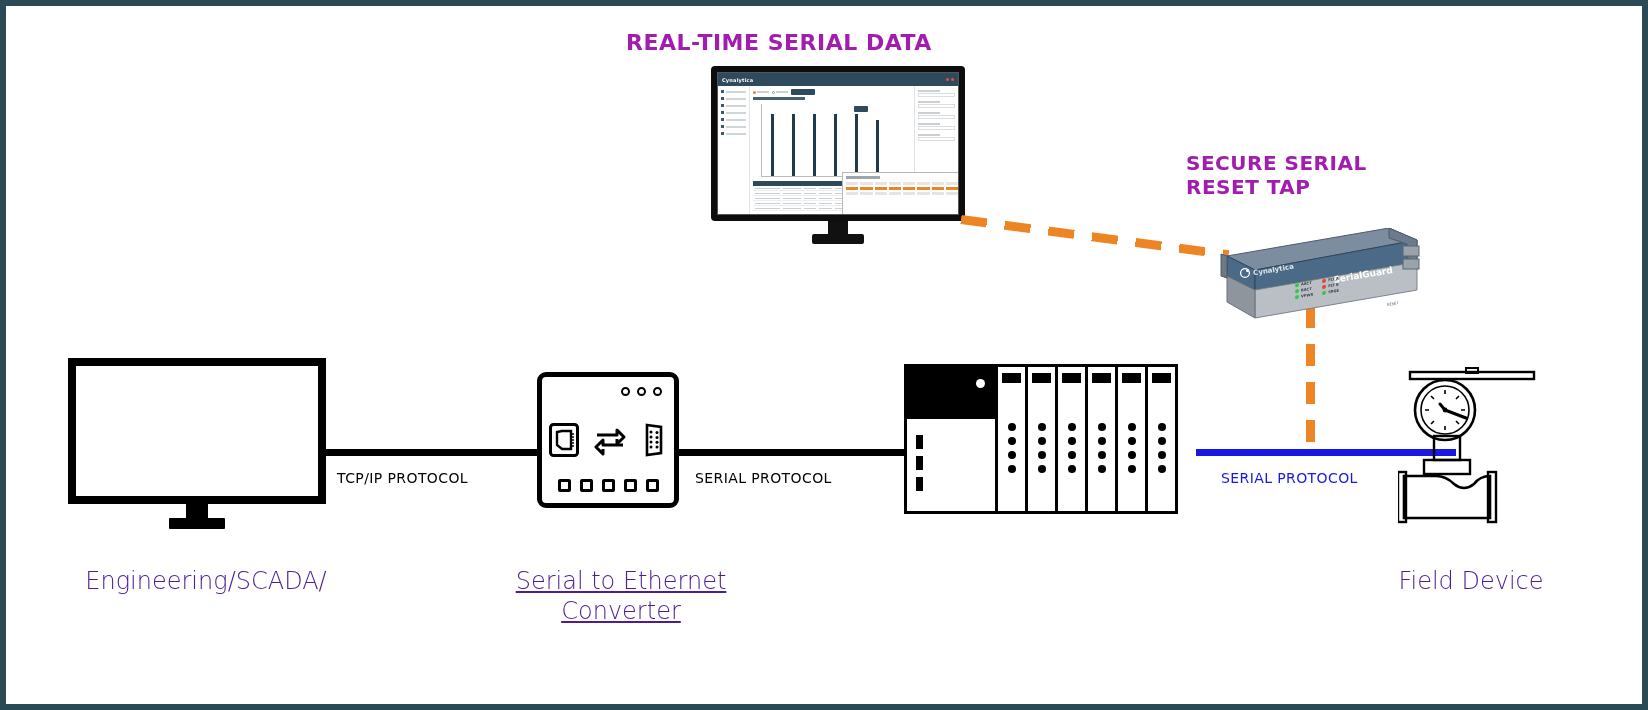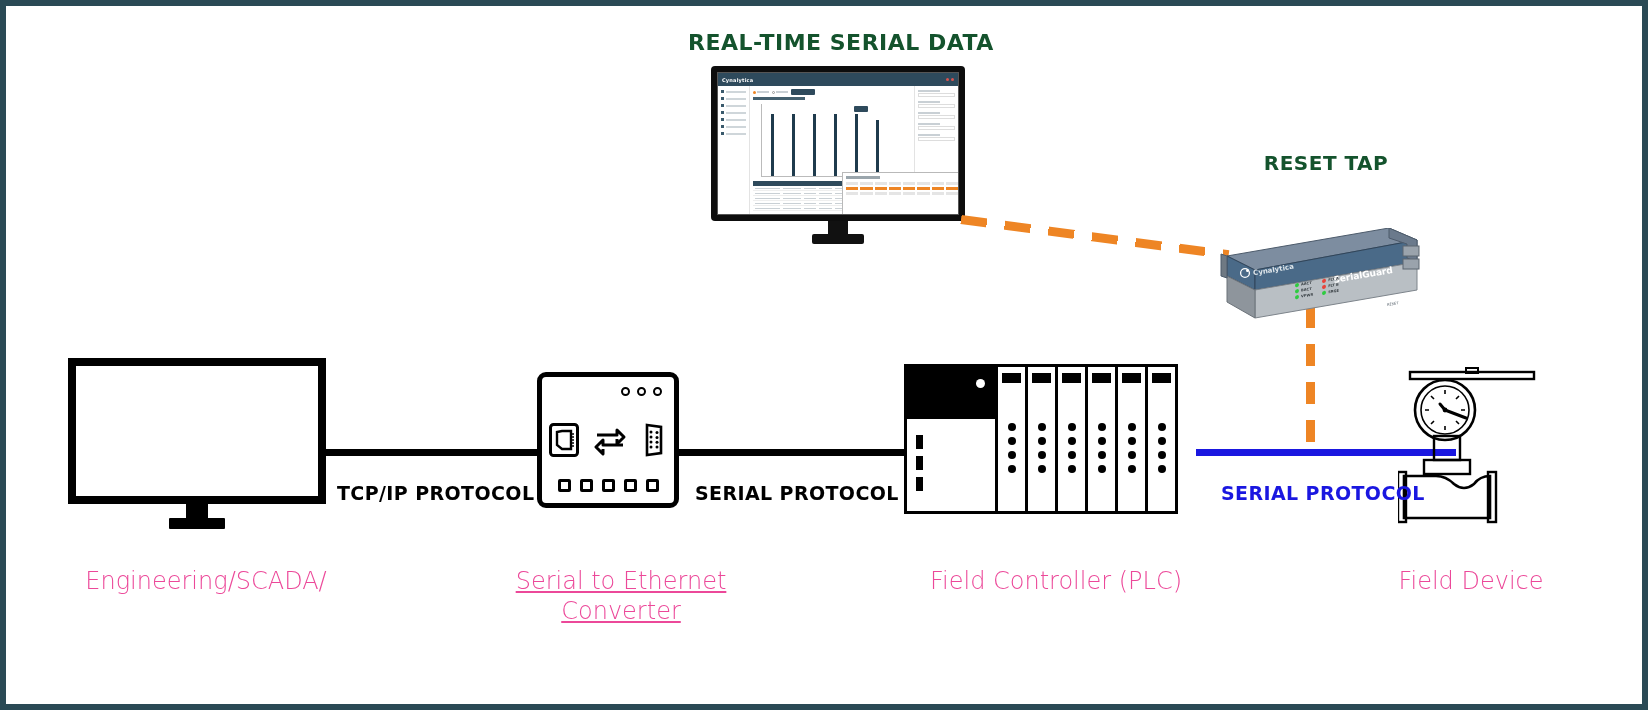--- a/index.html
+++ b/index.html
@@ -15,52 +15,50 @@
     background: #ffffff;
     border: 6px solid #2a4a55;
     overflow: hidden;
   }
 
   
   .heading {
     position: absolute;
     font-family: "DejaVu Sans", sans-serif;
     font-weight: 700;
-    color: #14532d;
+    color: #a21caf;
     letter-spacing: 0.5px;
-    text-align: center;
     line-height: 1.18;
   }
   #title-realtime { left: 620px; top: 24px; width: 430px; font-size: 22px; }
   #title-tap { left: 1180px; top: 146px; width: 280px; font-size: 20px; }
 
   
   .caption {
     position: absolute;
     text-align: center;
     font-family: "DejaVu Sans", sans-serif;
     font-weight: 300;
     font-size: 24px;
-    color: #ec4899;
+    color: #4c1d95;
     line-height: 1.25;
   }
   #cap-hmi  { left: 40px;   top: 560px; width: 320px; }
   #cap-conv { left: 470px;  top: 560px; width: 290px; text-decoration: underline; }
   #cap-plc  { left: 880px;  top: 560px; width: 340px; }
   #cap-dev  { left: 1320px; top: 560px; width: 290px; }
 
   
   .proto {
     position: absolute;
     font-family: "DejaVu Sans", sans-serif;
-    font-weight: 700;
-    font-size: 19px;
+    font-weight: 400;
+    font-size: 14px;
     letter-spacing: 0.4px;
     white-space: nowrap;
-    margin-top: 12px;
   }
   #proto-tcp    { left: 331px;  top: 464px; color: #000000; }
   #proto-serial { left: 689px;  top: 464px; color: #000000; }
   #proto-serial2{ left: 1215px; top: 464px; color: #1a17e0; }
 
   
   .wire { position: absolute; background: #000000; }
   #wire-hmi-conv  { left: 319px;  top: 443px; width: 216px; height: 7px; }
   #wire-conv-plc  { left: 670px;  top: 443px; width: 230px; height: 7px; }
   #wire-plc-dev   { left: 1190px; top: 443px; width: 260px; height: 7px;
@@ -256,20 +254,21 @@
               font-family: "DejaVu Sans", sans-serif; }
 </style>
 </head>
 <body>
 
 <div id="diagram">
 
   <div class="heading" id="title-realtime">REAL-TIME SERIAL DATA</div>
 
   <div class="heading" id="title-tap">
+    <div>SECURE SERIAL</div>
     <div>RESET TAP</div>
   </div>
 
   <div id="dash-monitor">
     <div class="outer">
       <div class="inner">
 
         <div class="db-topbar">
           <div class="db-logo">Cynalytica</div>
           <div class="db-wbtns">
@@ -650,16 +649,15 @@
   <div class="proto" id="proto-serial">SERIAL PROTOCOL</div>
   <div class="proto" id="proto-serial2">SERIAL PROTOCOL</div>
 
   <div class="caption" id="cap-hmi">
     <div>Engineering/SCADA/</div>
   </div>
   <div class="caption" id="cap-conv">
     <div>Serial to Ethernet</div>
     <div>Converter</div>
   </div>
-  <div class="caption" id="cap-plc">Field Controller (PLC)</div>
   <div class="caption" id="cap-dev">Field Device</div>
 
 </div>
 
 </body></html>

